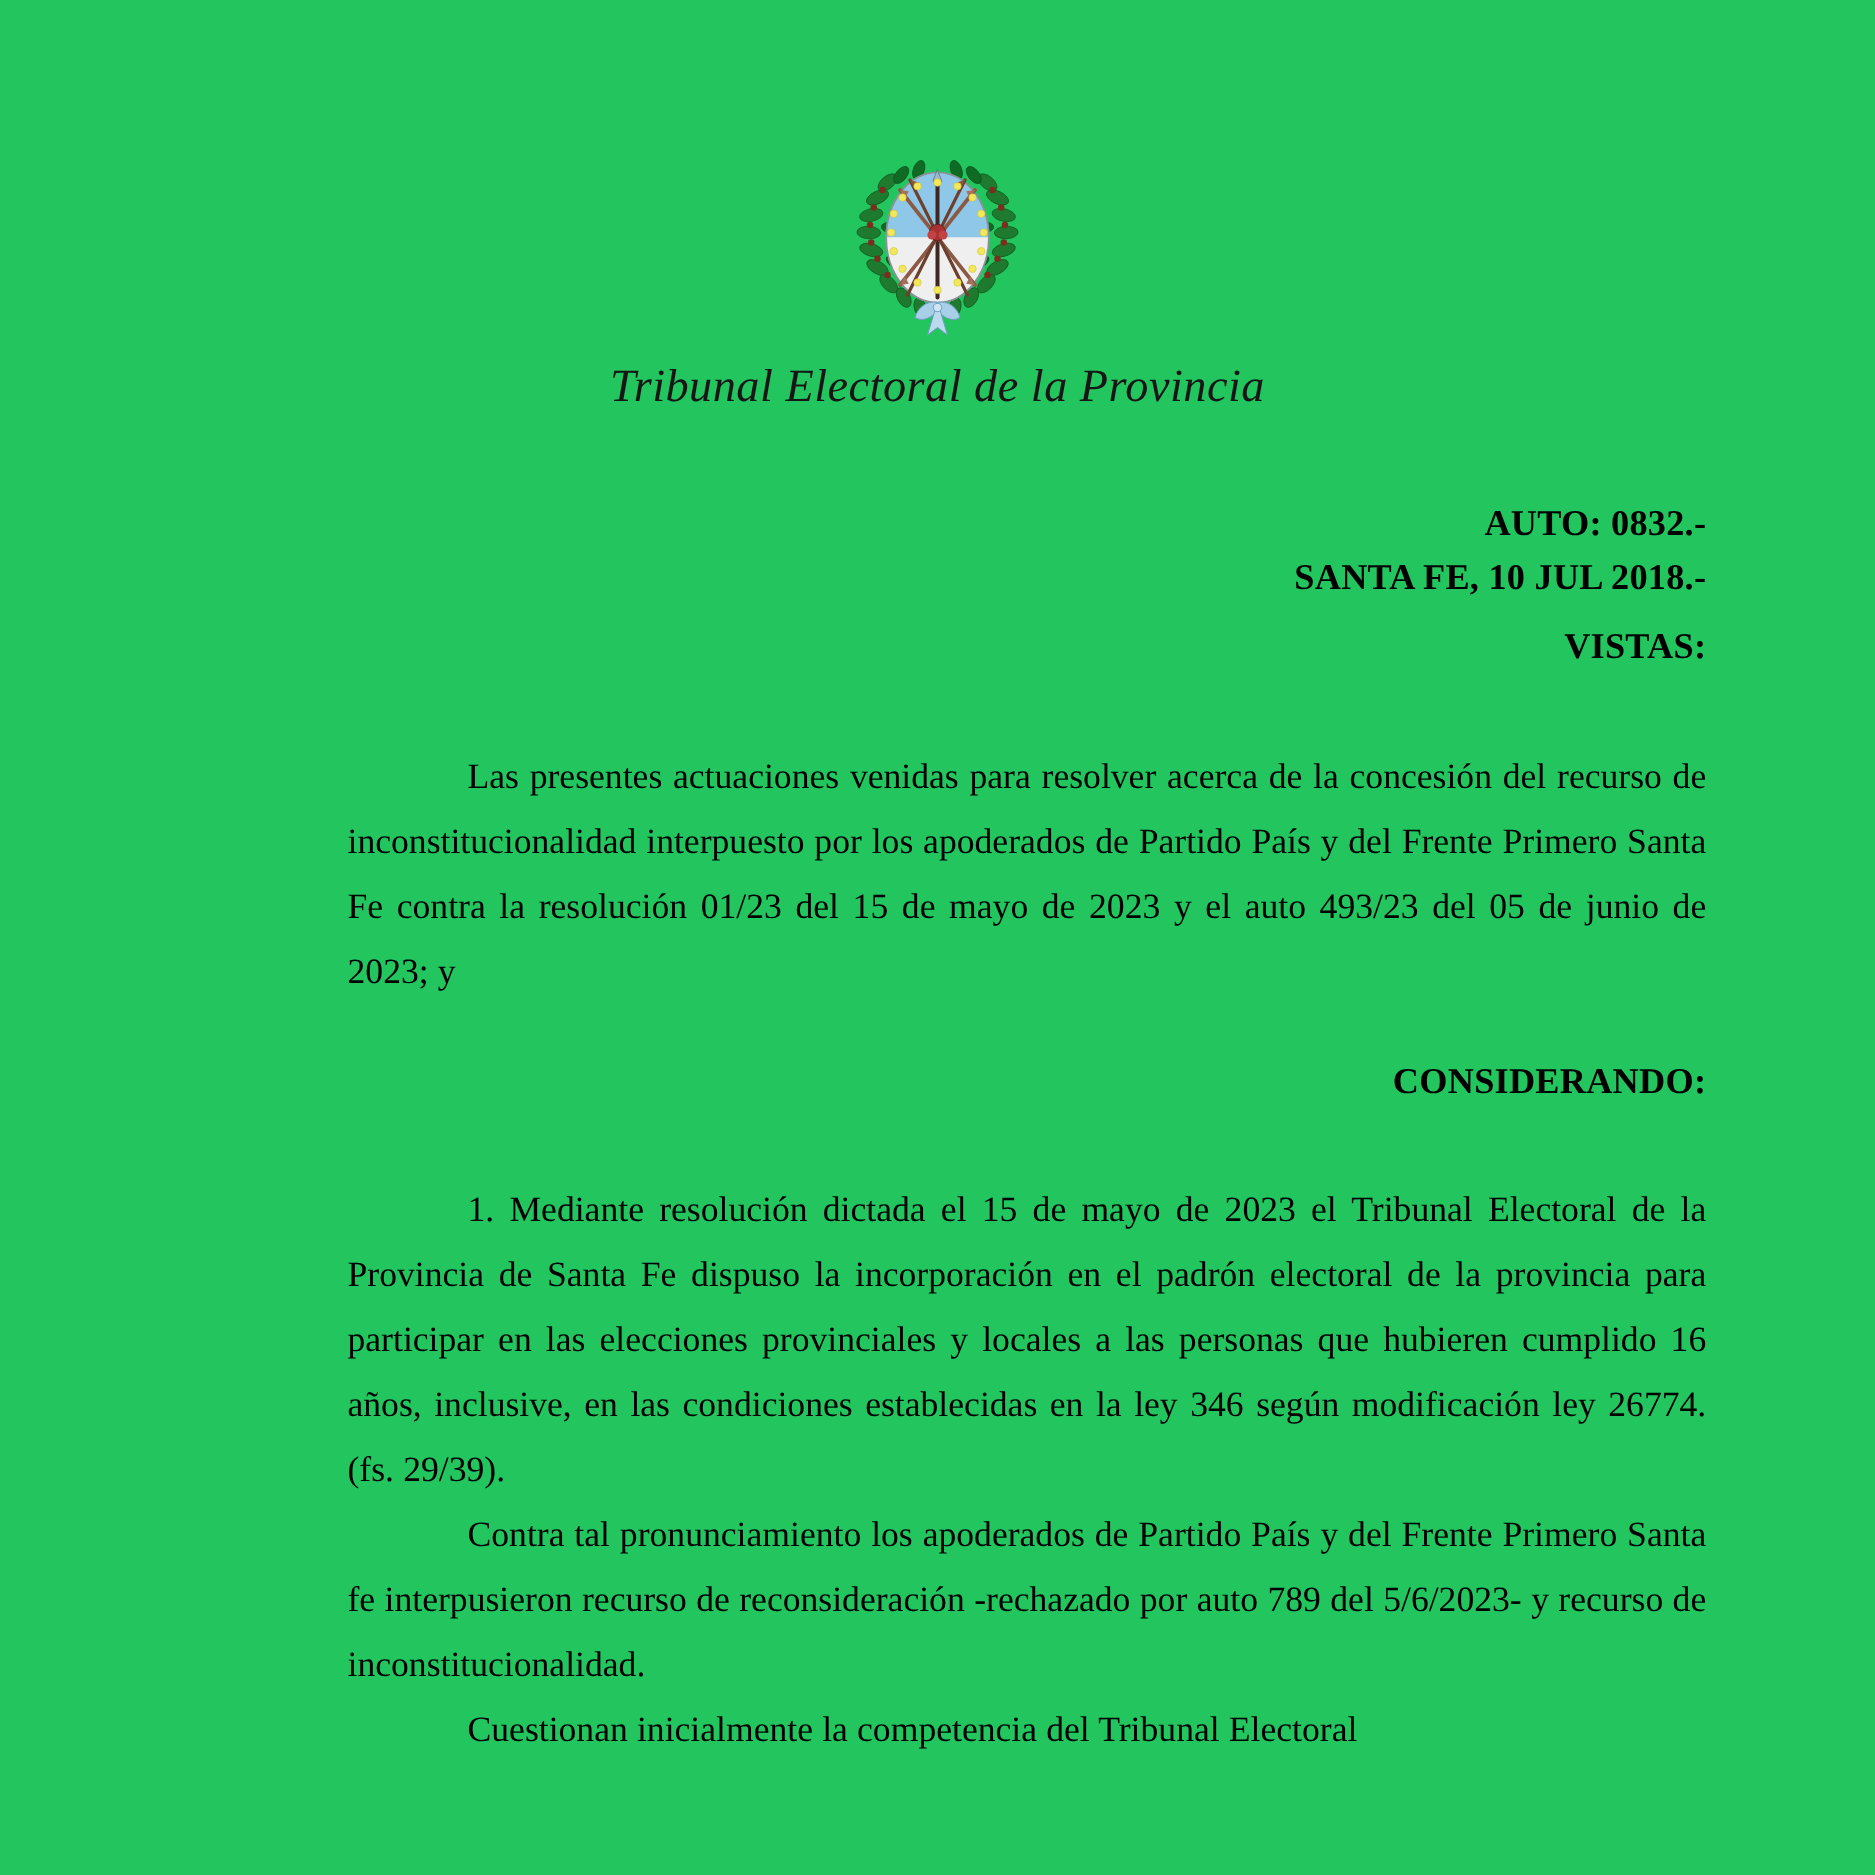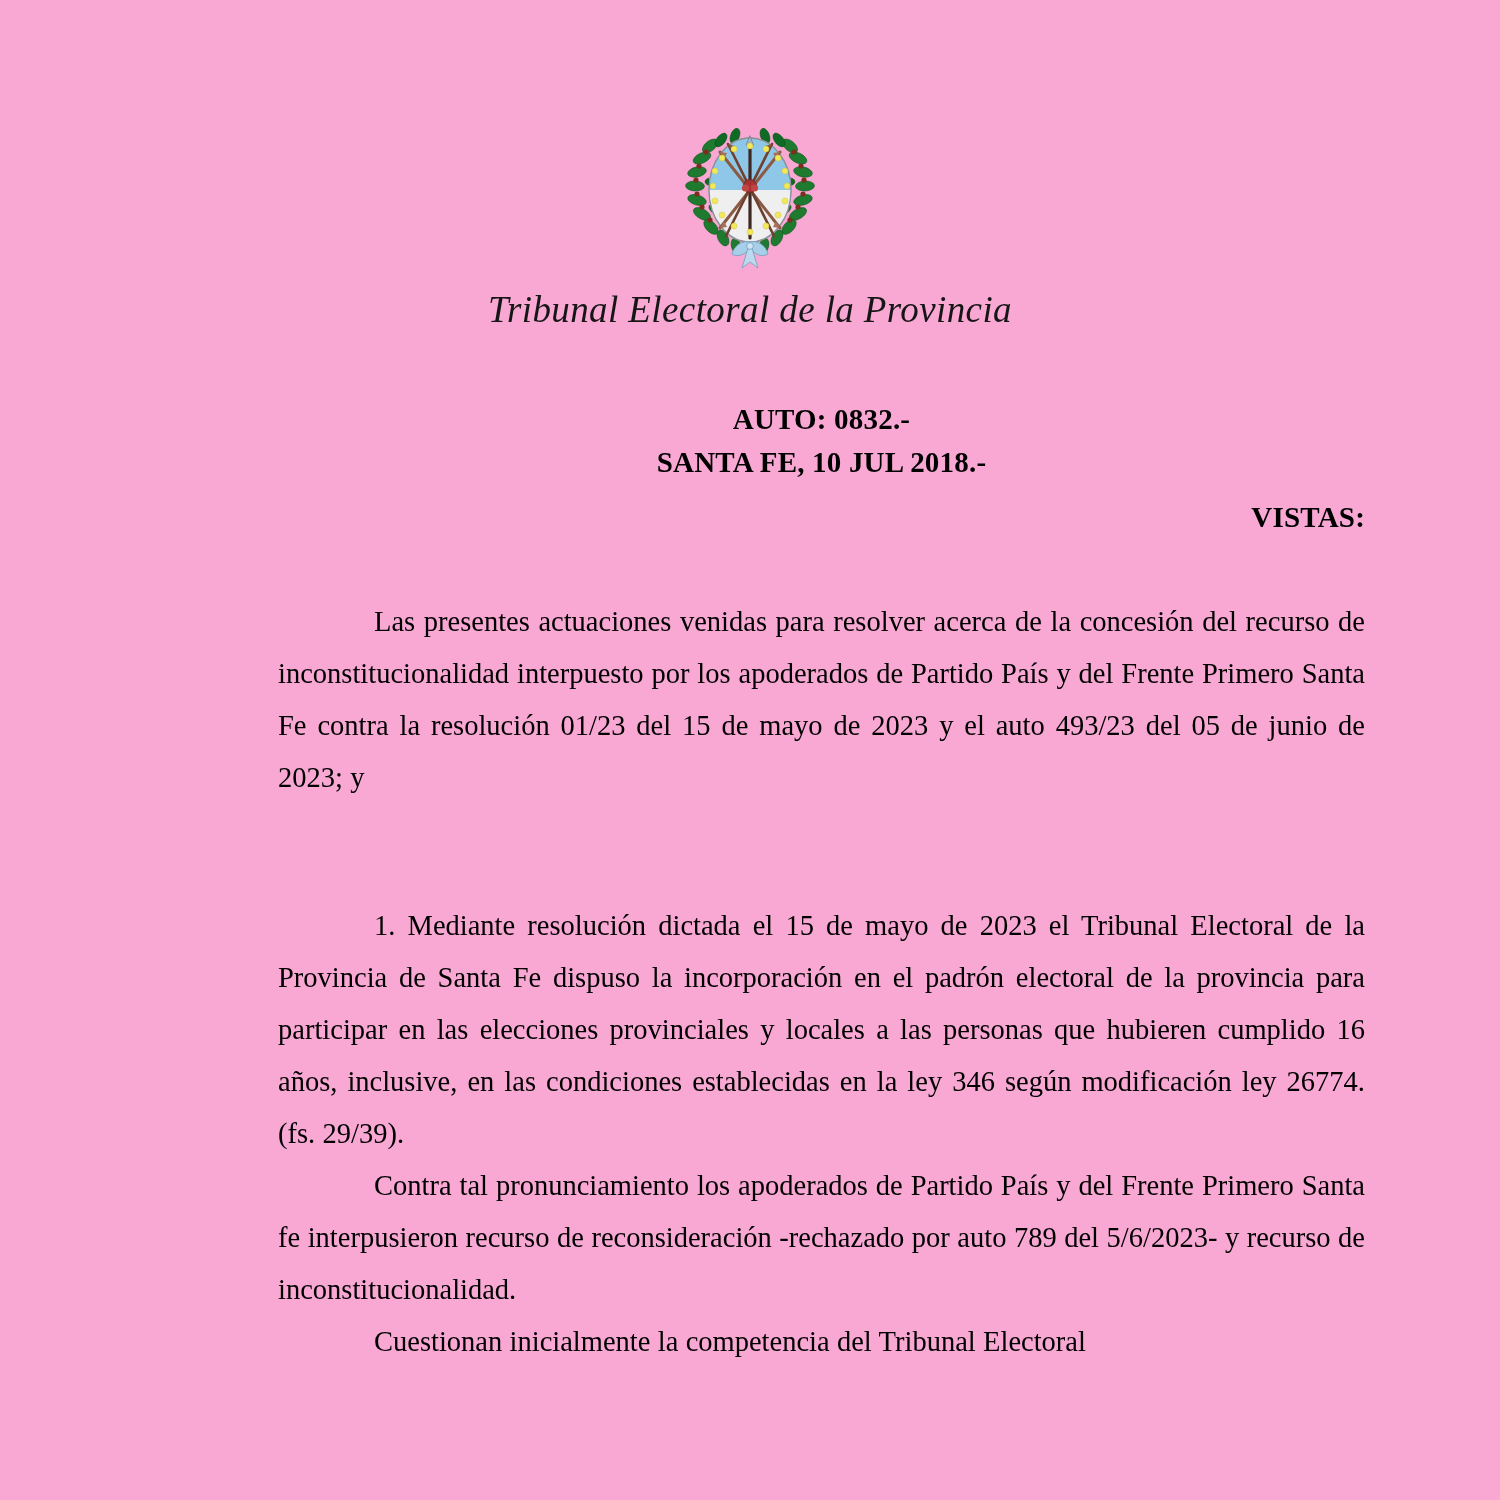--- a/index.html
+++ b/index.html
@@ -13,21 +13,21 @@
     height: 1500px;
     overflow: hidden;
     font-family: "Liberation Serif", "DejaVu Serif", serif;
     color: #000000;
     -webkit-font-smoothing: antialiased;
   }
   .page {
     position: relative;
     width: 1500px;
     height: 1500px;
-    background: #f9a8d4;
+    background: #22c55e;
     box-sizing: border-box;
   }
 
   
   .crest-block {
     width: 100%;
     padding-top: 128px;
     text-align: center;
   }
   .crest {
@@ -56,21 +56,21 @@
     position: absolute;
     left: 278px;
     right: 135px;
     top: 398px;
     text-align: right;
     font-weight: bold;
     font-size: 29px;
     line-height: 1.48;
     letter-spacing: 0.2px;
   }
-  .doc-meta div { white-space: nowrap; text-align: center; }
+  .doc-meta div { white-space: nowrap; }
 
   
   .body-area {
     position: absolute;
     left: 278px;
     top: 496px;
     width: 1087px;
   }
   .section-label {
     font-weight: bold;
@@ -236,20 +236,21 @@
 
   <div class="body-area">
 
     <div class="section-label">VISTAS:</div>
     <div class="spacer-after-label"></div>
 
     <p class="para">Las presentes actuaciones venidas para resolver acerca de la concesión del recurso de inconstitucionalidad interpuesto por los apoderados de Partido País y del Frente Primero Santa Fe contra la resolución 01/23 del 15 de mayo de 2023 y el auto 493/23 del 05 de junio de 2023; y</p>
 
     <div class="spacer-small"></div>
 
+    <div class="section-label">CONSIDERANDO:</div>
     <div class="spacer-after-label"></div>
 
     <p class="para">1. Mediante resolución dictada el 15 de mayo de 2023 el Tribunal Electoral de la Provincia de Santa Fe dispuso la incorporación en el padrón electoral de la provincia para participar en las elecciones provinciales y locales a las personas que hubieren cumplido 16 años, inclusive, en las condiciones establecidas en la ley 346 según modificación ley 26774. (fs. 29/39).</p>
     <p class="para">Contra tal pronunciamiento los apoderados de Partido País y del Frente Primero Santa fe interpusieron recurso de reconsideración -rechazado por auto 789 del 5/6/2023- y recurso de inconstitucionalidad.</p>
     <p class="para last-cut">Cuestionan inicialmente la competencia del Tribunal Electoral</p>
 
   </div>
 
 </div>
 

